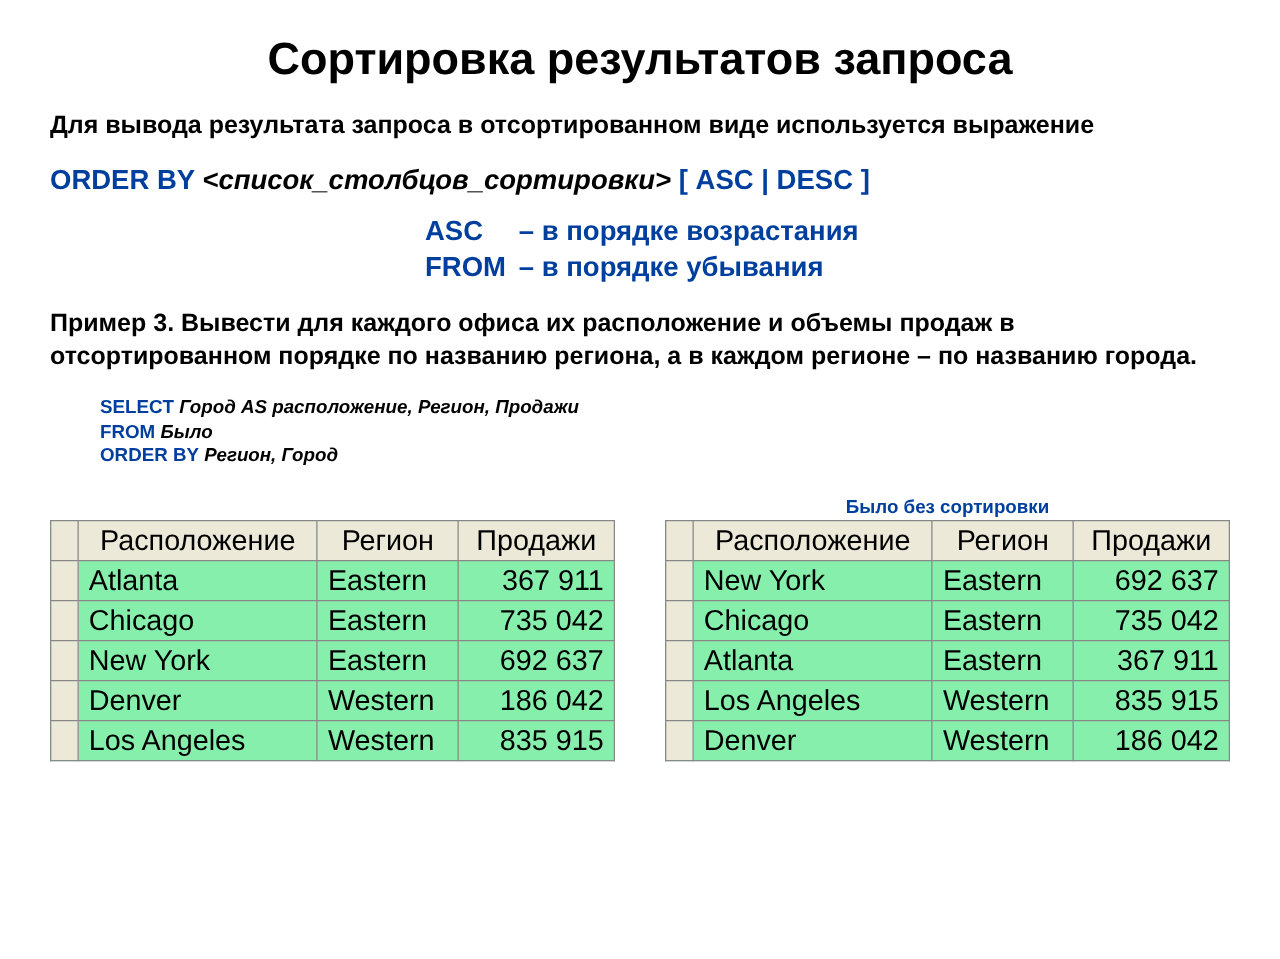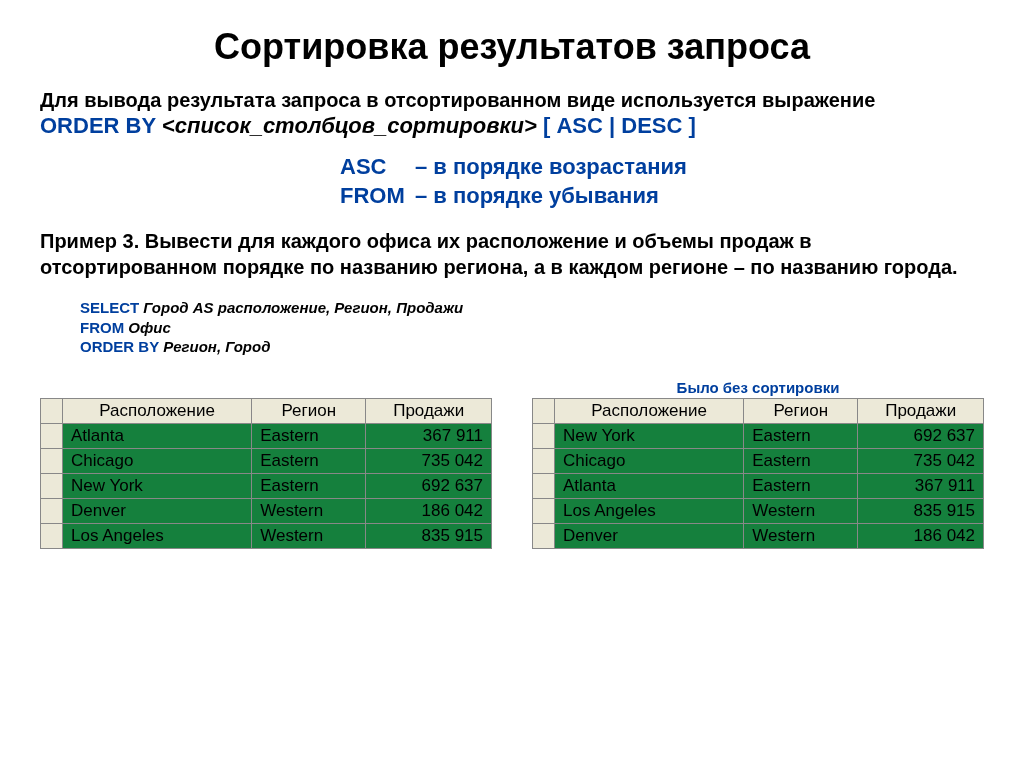--- a/index.html
+++ b/index.html
@@ -15,20 +15,21 @@
   .title {
     text-align: center;
     font-size: 36px;
     font-weight: bold;
     color: #000000;
     margin: 6px 0 20px 0;
   }
   .intro {
     font-size: 20px;
     font-weight: bold;
+    margin-bottom: 18px;
     line-height: 1.25;
   }
   .syntax {
     text-align: left;
     font-size: 22px;
     font-weight: bold;
     margin-bottom: 14px;
   }
   .syntax .kw { color: #003f9e; }
   .syntax .param { font-style: italic; }
@@ -67,22 +68,22 @@
   .table-caption {
     text-align: center;
     font-size: 15px;
     font-weight: bold;
     color: #003f9e;
     margin-bottom: 2px;
   }
   table.data {
     border-collapse: collapse;
     width: 100%;
-    font-size: 17px;
-    background: #15803d;
+    font-size: 23px;
+    background: #86efac;
   }
   table.data th, table.data td {
     border: 1px solid #888;
     padding: 2px 8px;
     height: 22px;
   }
   table.data th {
     background: #ece9d8;
     font-weight: normal;
     text-align: center;
@@ -120,21 +121,21 @@
   </div>
 </div>
 
 <div class="example">Пример 3. Вывести для каждого офиса их расположение и объемы продаж в отсортированном порядке по названию региона, а в каждом регионе – по названию города.</div>
 
 <div class="sql">
   <div>
     <span class="kw">SELECT</span><span class="it"> Город AS расположение, Регион, Продажи</span>
   </div>
   <div>
-    <span class="kw">FROM</span><span class="it"> Офис</span>
+    <span class="kw">FROM</span><span class="it"> Было</span>
   </div>
   <div>
     <span class="kw">ORDER BY</span><span class="it"> Регион, Город</span>
   </div>
 </div>
 
 <div class="tables-row">
   <div class="table-block">
     <div class="table-caption">&nbsp;</div>
     <table class="data">

